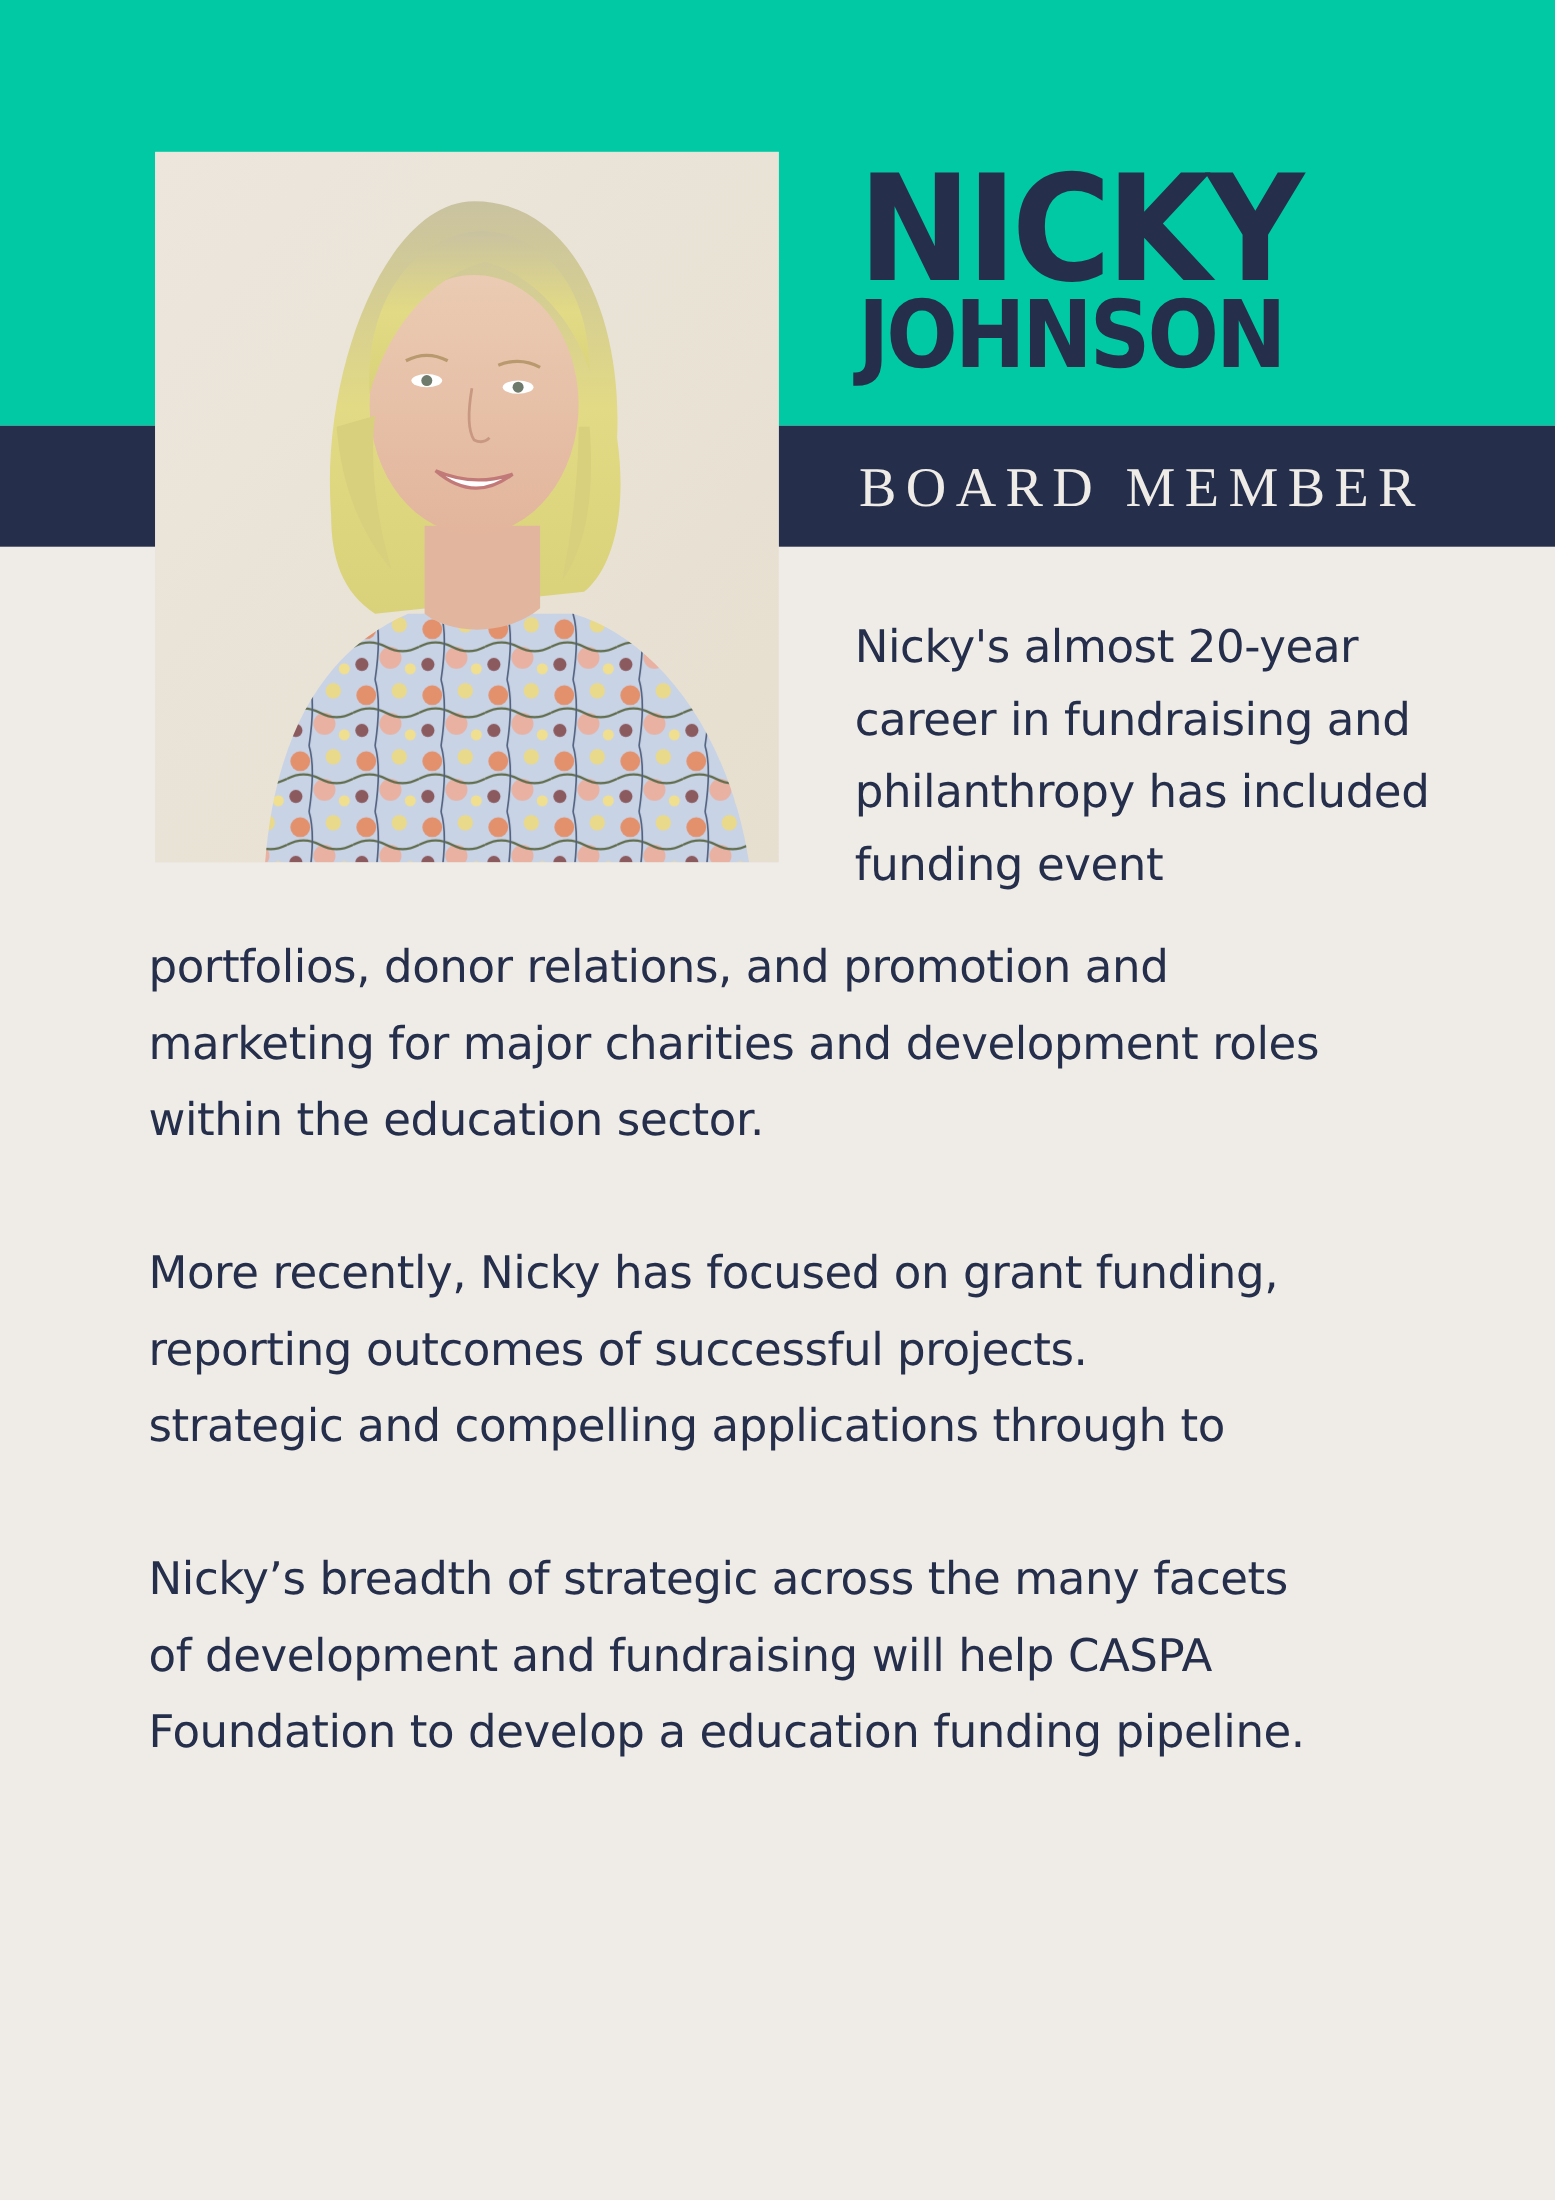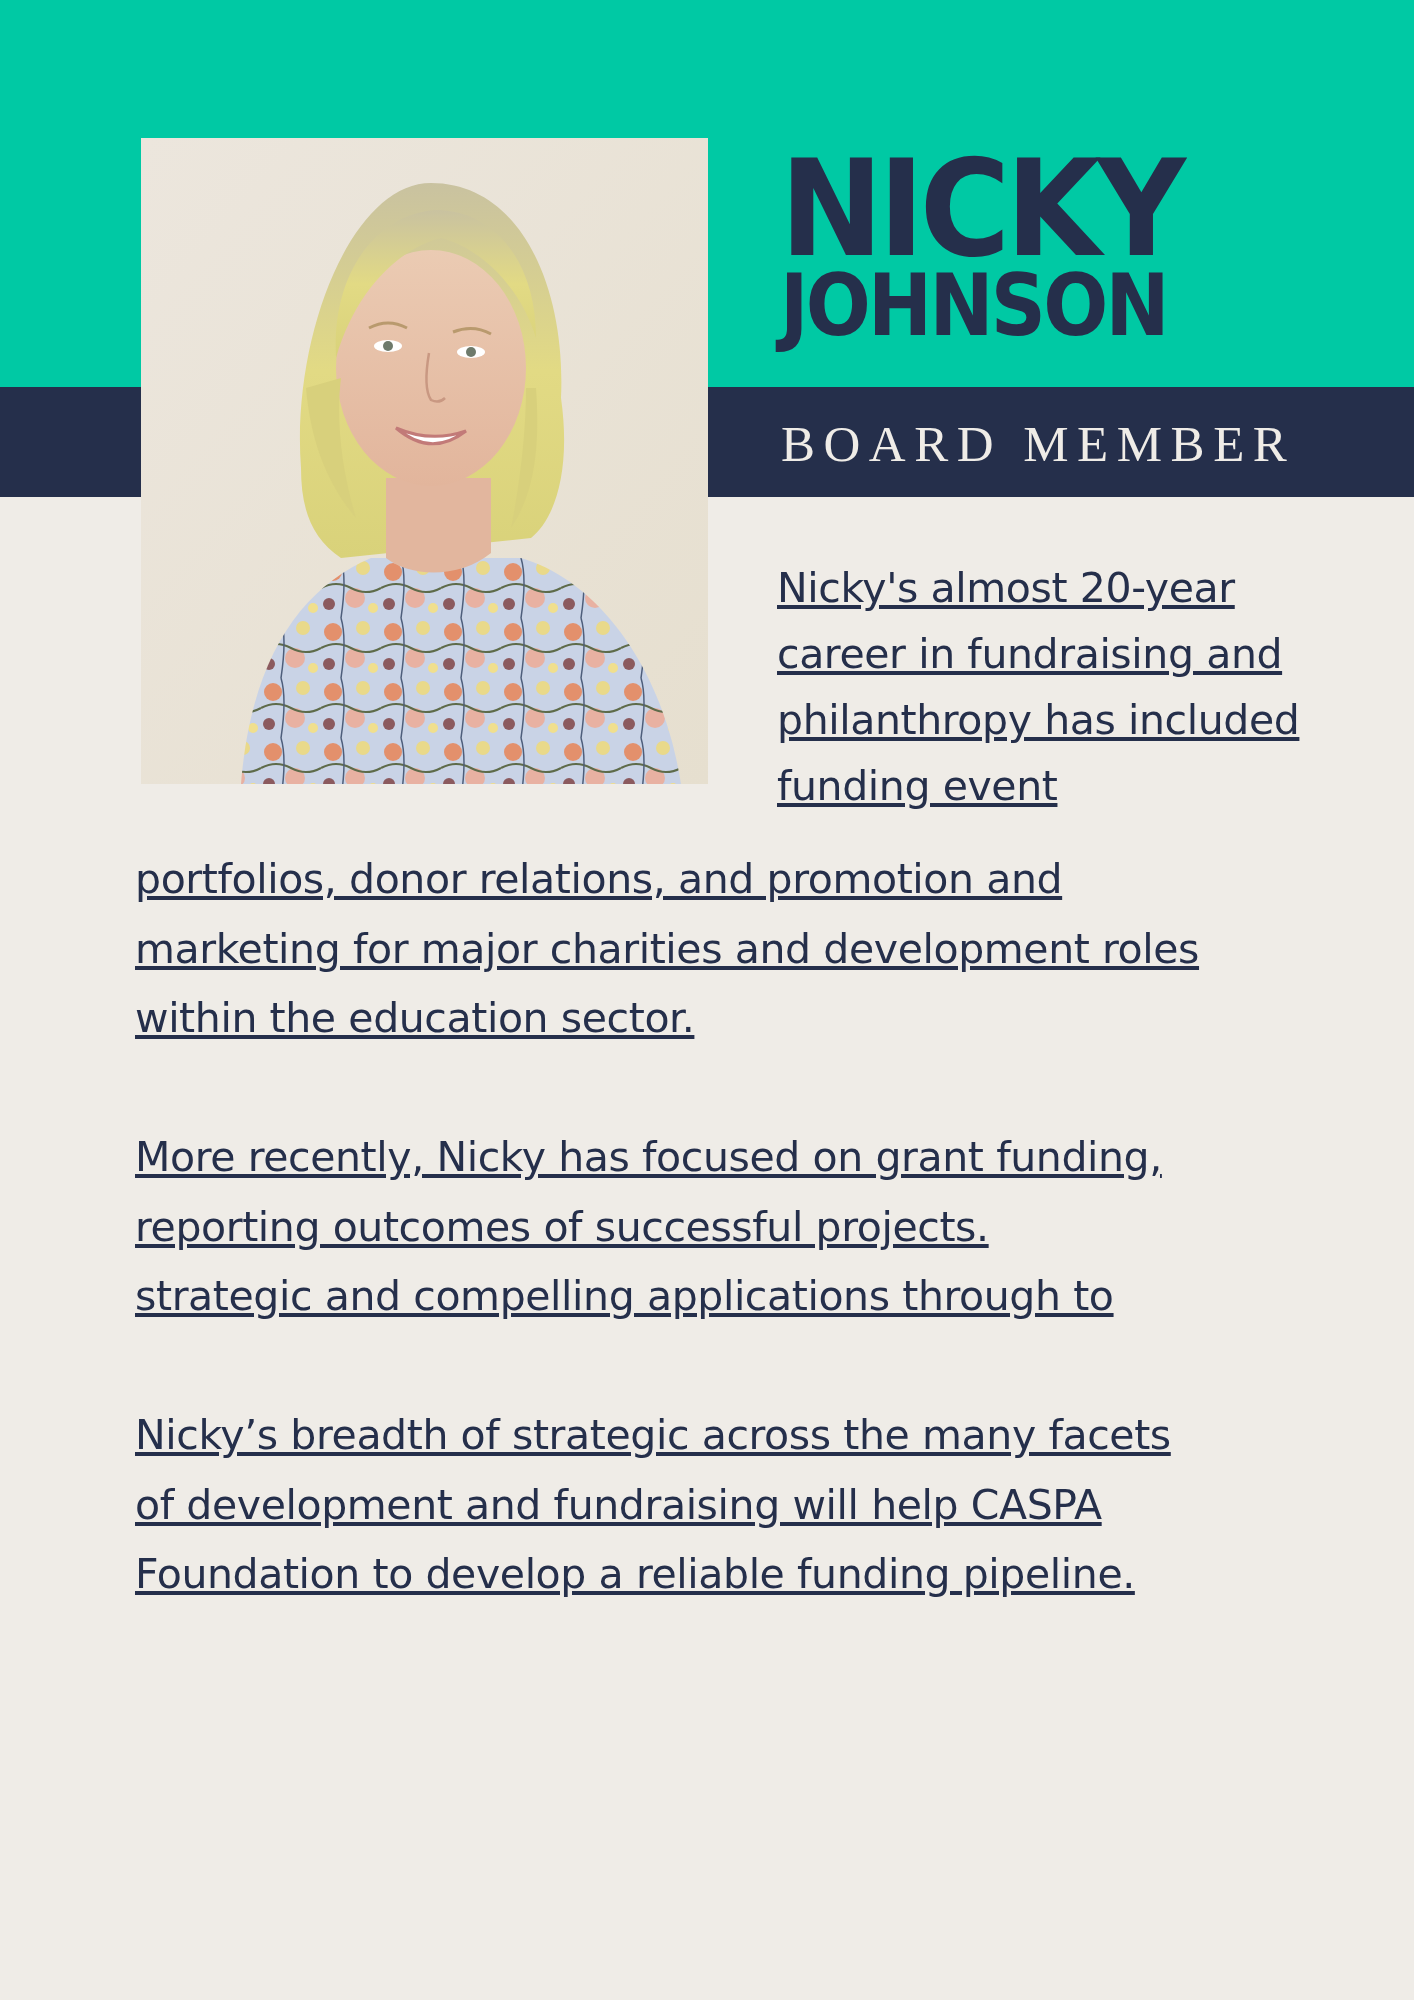--- a/index.html
+++ b/index.html
@@ -75,21 +75,21 @@
     }
     .bio-main {
       position: absolute; left: 135px; top: 845px;
       font-family: "DejaVu Sans", sans-serif;
       font-size: 41px;
       line-height: 69.5px;
       color: #252F4B;
       white-space: nowrap;
       letter-spacing: -0.4px;
     }
-    .line { display: block; height: 66px; text-decoration: underline; }
+    .line { display: block; height: 66px; }
     .bio-main .line { height: 69.5px; }
     .para-gap { display: block; height: 69.5px; }
   </style>
 </head>
 <body>
 
 <div class="teal-band"></div>
 <div class="navy-band"></div>
 
 <div class="photo" title="Portrait photo of Nicky Johnson">
@@ -167,15 +167,15 @@
   <span class="para-gap"></span>
   <div>
     <span class="line">More recently, Nicky has focused on grant funding,</span>
     <span class="line">reporting outcomes of successful projects.</span>
     <span class="line">strategic and compelling applications through to</span>
   </div>
   <span class="para-gap"></span>
   <div>
     <span class="line">Nicky’s breadth of strategic across the many facets</span>
     <span class="line">of development and fundraising will help CASPA</span>
-    <span class="line">Foundation to develop a reliable funding pipeline.</span>
+    <span class="line">Foundation to develop a education funding pipeline.</span>
   </div>
 </div>
 
 </body></html>

